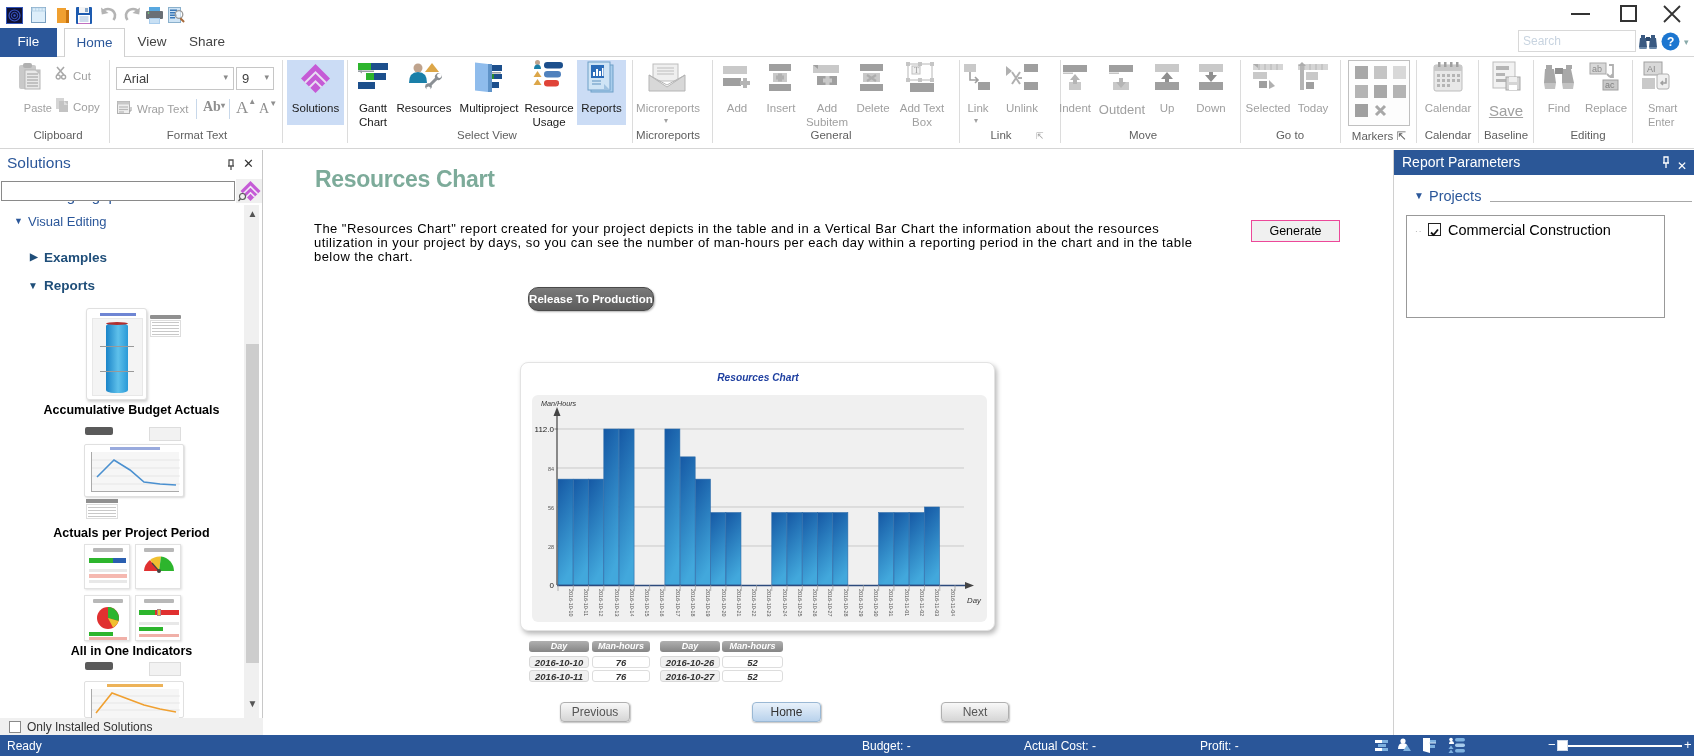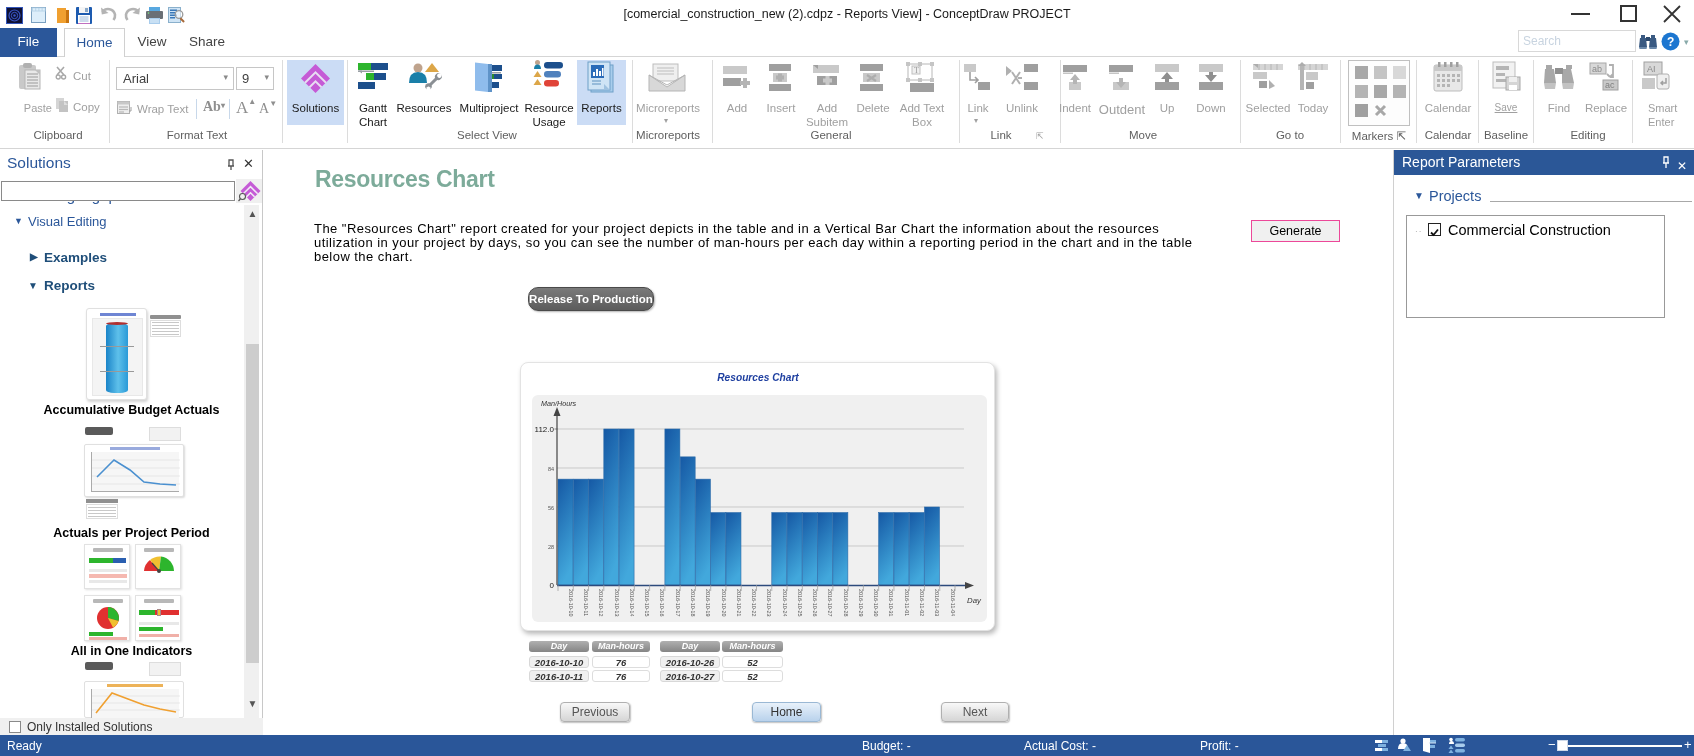--- a/index.html
+++ b/index.html
@@ -56,21 +56,20 @@
 #rp-header { position:absolute; left:0; top:0; width:300px; height:25px; background:#2b5797; color:#fff; font-size:14px; line-height:24px; }
 
 
 #statusbar { position:absolute; left:0; top:735px; width:1694px; height:21px; background:#2a5699; color:#fff; font-size:12px; }
 </style>
 </head>
 <body>
 <div id="app">
 
   <div id="titlebar">
-    <div id="titletext">[comercial_construction_new (2).cdpz - Reports View] - ConceptDraw PROJECT</div>
     <div class="abs" style="left:6px;top:7px;width:17px;height:17px;">
       <svg width="17" height="17" viewBox="0 0 17 17">
           <rect x="0.5" y="0.5" width="16" height="16" fill="#0d1033" stroke="#3355bb"></rect>
           <circle cx="8.5" cy="8.5" r="5.5" fill="none" stroke="#3a57c4" stroke-width="1.2"></circle>
           <circle cx="8.5" cy="8.5" r="3.2" fill="none" stroke="#3a57c4" stroke-width="1"></circle>
           <circle cx="8.5" cy="8.5" r="1.2" fill="#3a57c4"></circle>
         </svg>
     </div>
     <div class="abs" style="left:31px;top:7px;width:15px;height:16px;">
       <svg width="15" height="16" viewBox="0 0 15 16">
@@ -558,21 +557,21 @@
         <g fill="#b5b5b5">
             <rect x="6" y="5" width="13" height="4"></rect>
             <rect x="6" y="12" width="9" height="3"></rect>
             <rect x="6" y="18" width="11" height="3"></rect>
           </g>
         <rect x="16" y="16" width="14" height="13" fill="#d5d5d5" stroke="#a8a8a8"></rect>
         <rect x="19" y="16" width="8" height="5" fill="#efefef"></rect>
         <rect x="19" y="24" width="8" height="5" fill="#fff"></rect>
       </svg>
     </div>
-    <div class="abs dis" style="left:1483px;top:45px;width:46px;text-align:center;font-size:10px;text-decoration:underline;">Save</div>
+    <div class="abs dis" style="left:1483px;top:45px;width:46px;text-align:center;font-size:15px;text-decoration:underline;">Save</div>
     <div class="rlabel" style="left:1477px;width:58px;">Baseline</div>
     <div class="rdiv" style="left:1533px;"></div>
 
     <div class="abs" style="left:1543px;top:4px;width:32px;height:32px;">
       <svg width="32" height="32" viewBox="0 0 32 32">
         <g fill="#a8a8a8">
             <rect x="3" y="4" width="6" height="4"></rect>
             <rect x="23" y="4" width="6" height="4"></rect>
             <path d="M2 8 h9 l2 14 h-12 z"></path>
             <path d="M19 8 h9 l3 14 h-12 z"></path>

